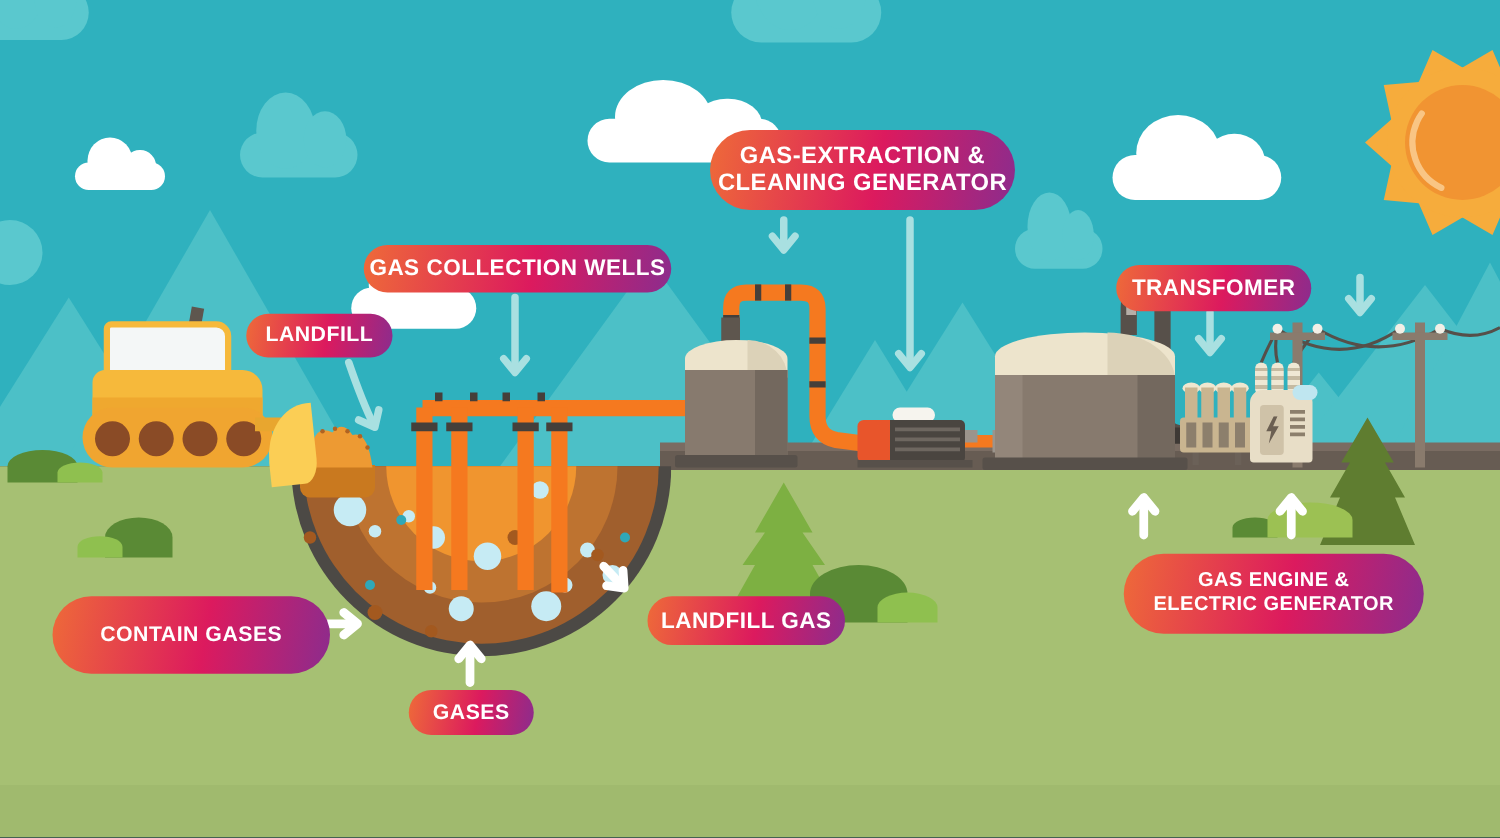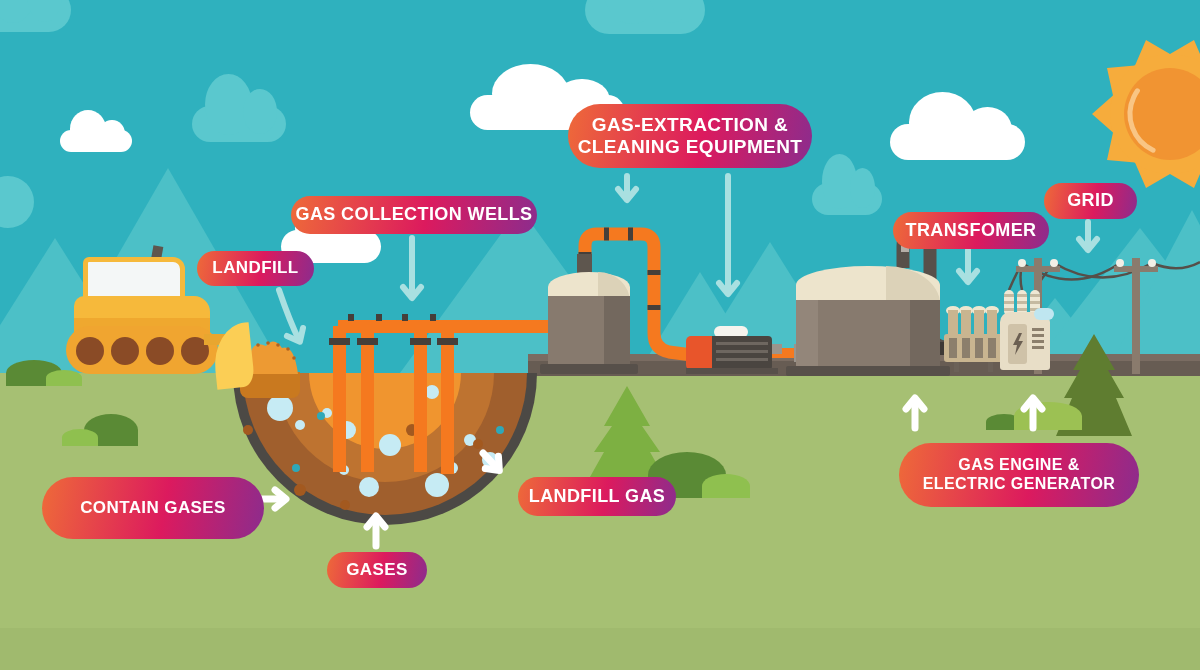--- a/index.html
+++ b/index.html
@@ -288,33 +288,30 @@
       <path d="M262,499 L284,499" marker-end="url(#head-white)"></path>
       <path d="M376,546 L376,518" marker-end="url(#head-white)"></path>
       <path d="M483,453 L498,469" marker-end="url(#head-white)"></path>
       <path d="M915,428 L915,400" marker-end="url(#head-white)"></path>
       <path d="M1033,428 L1033,400" marker-end="url(#head-white)"></path>
     </g>
   </svg>
 
   <div class="pill" style="left:568px;top:104px;width:244px;height:64px;font-size:19px;">
     <span>GAS-EXTRACTION &amp;</span>
-    <span>CLEANING EQUIPMENT</span>
+    <span>CLEANING GENERATOR</span>
   </div>
   <div class="pill" style="left:291px;top:196px;width:246px;height:38px;font-size:18px;">
     <span>GAS COLLECTION WELLS</span>
   </div>
   <div class="pill" style="left:893px;top:212px;width:156px;height:37px;font-size:18px;">
     <span>TRANSFOMER</span>
   </div>
   <div class="pill" style="left:197px;top:251px;width:117px;height:35px;font-size:17px;">
     <span>LANDFILL</span>
-  </div>
-  <div class="pill" style="left:1044px;top:183px;width:93px;height:36px;font-size:18px;">
-    <span>GRID</span>
   </div>
   <div class="pill" style="left:42px;top:477px;width:222px;height:62px;font-size:17px;">
     <span>CONTAIN GASES</span>
   </div>
   <div class="pill" style="left:327px;top:552px;width:100px;height:36px;font-size:17px;">
     <span>GASES</span>
   </div>
   <div class="pill" style="left:518px;top:477px;width:158px;height:39px;font-size:18px;">
     <span>LANDFILL GAS</span>
   </div>

